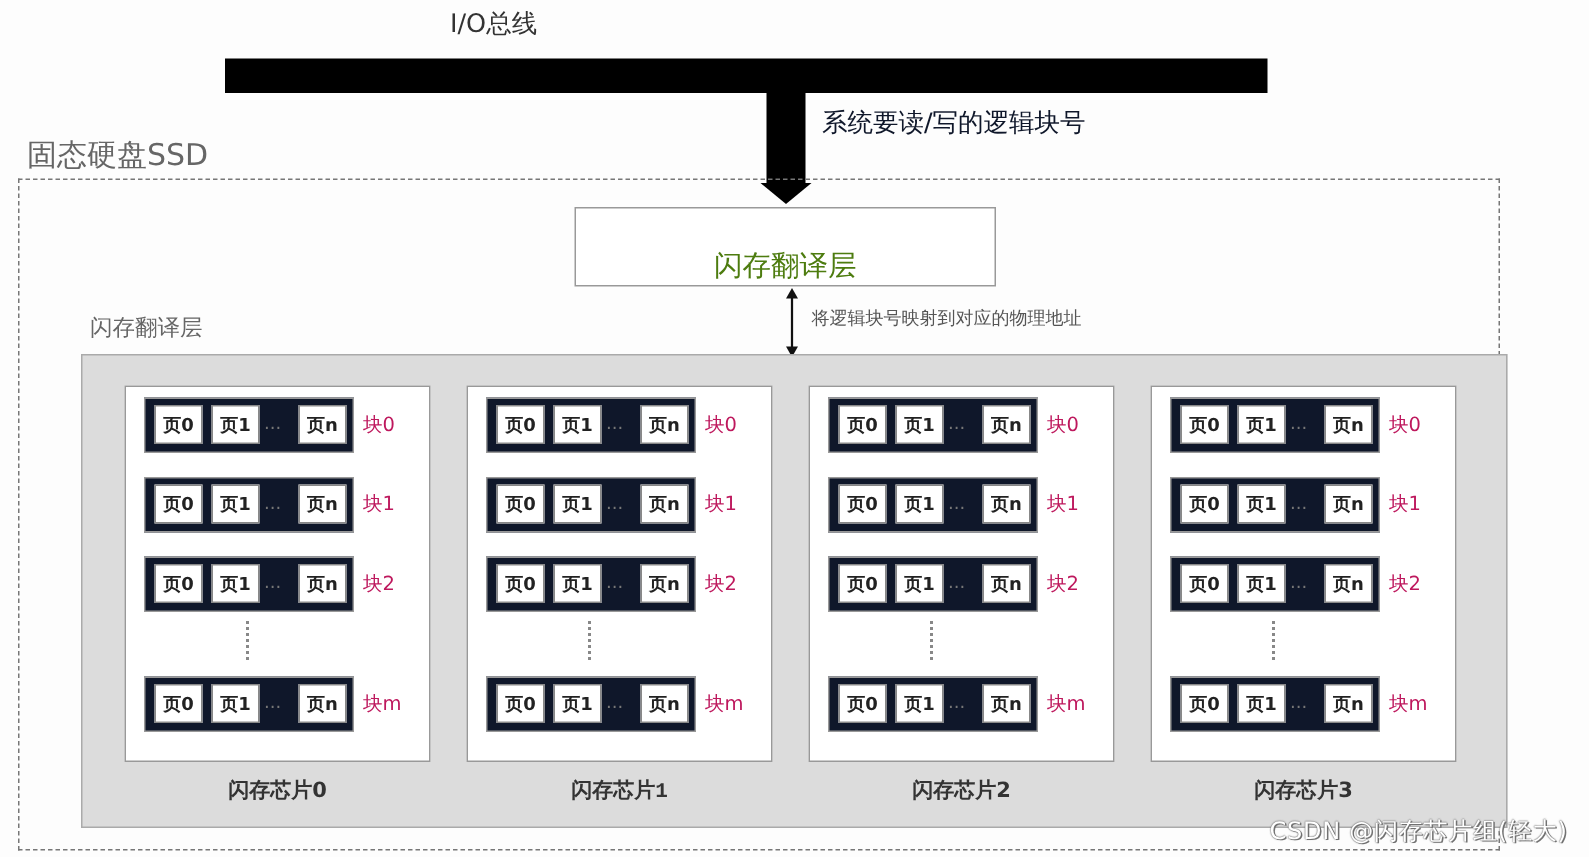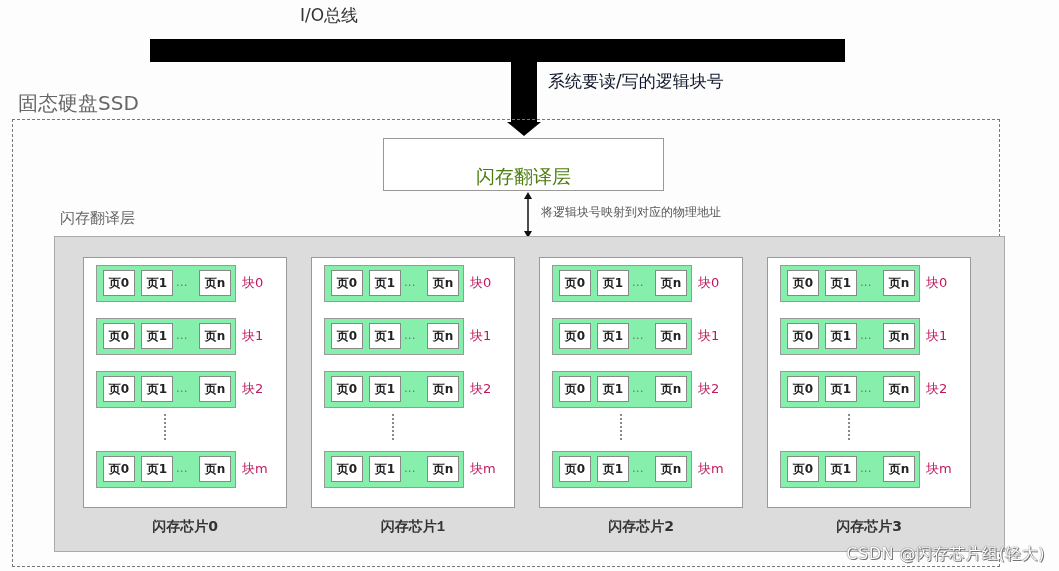--- a/index.html
+++ b/index.html
@@ -17,21 +17,21 @@
   .ftl-box { left:383px; top:138px; width:281px; height:53px; border:1.5px solid #999; background:#fff;
              box-sizing:border-box; display:flex; align-items:flex-end; justify-content:center;
              font-size:19px; font-weight:normal; color:#4d7c0f; }
   .dbl-arrow { left:522px; top:192px; width:12px; height:46px; }
   .map-label { left:541px; top:204px; font-size:12px; color:#555; }
   .group-label { left:60px; top:209px; font-size:15px; color:#666; }
   .group-panel { left:54px; top:236px; width:951px; height:316px; background:#dcdcdc;
                  border:1.5px solid #aaa; box-sizing:border-box; }
   .chip { position:absolute; top:257px; width:204px; height:251px; background:#fff; border:1.5px solid #999; box-sizing:border-box; }
   .chip-label { position:absolute; top:518px; width:204px; text-align:center; font-size:14px; font-weight:bold; color:#333; }
-  .block { position:absolute; left:12px; width:140px; height:37px; border:1.5px solid #999; box-sizing:border-box; background:#86efac; }
+  .block { position:absolute; left:12px; width:140px; height:37px; border:1.5px solid #999; box-sizing:border-box; background:#0f172a; }
   .page { position:absolute; top:4px; width:32px; height:26px; border:1.5px solid #888; box-sizing:border-box;
           display:flex; align-items:center; justify-content:center; font-size:12px; font-weight:bold; color:#222; background:#fff; }
   .ellipsis { position:absolute; top:9px; left:79px; font-size:12px; color:#777; }
   .block-label { position:absolute; left:158px; font-size:13px; color:#be185d; }
   .vdots { position:absolute; left:80px; top:156px; width:2px; height:26px;
            border-left:2px dotted #888; }
   .watermark { right:14px; bottom:6px; font-size:16px; color:#fff; font-weight:normal;
                text-shadow:0 0 1px #666, 0 0 1px #666, 1px 1px 0 #777; letter-spacing:0.5px; }
 </style>
 </head>

